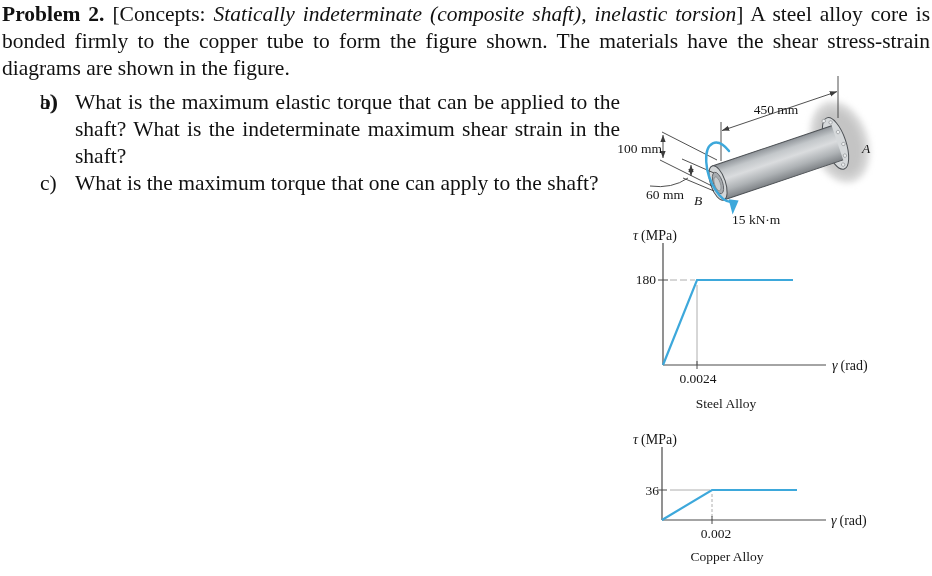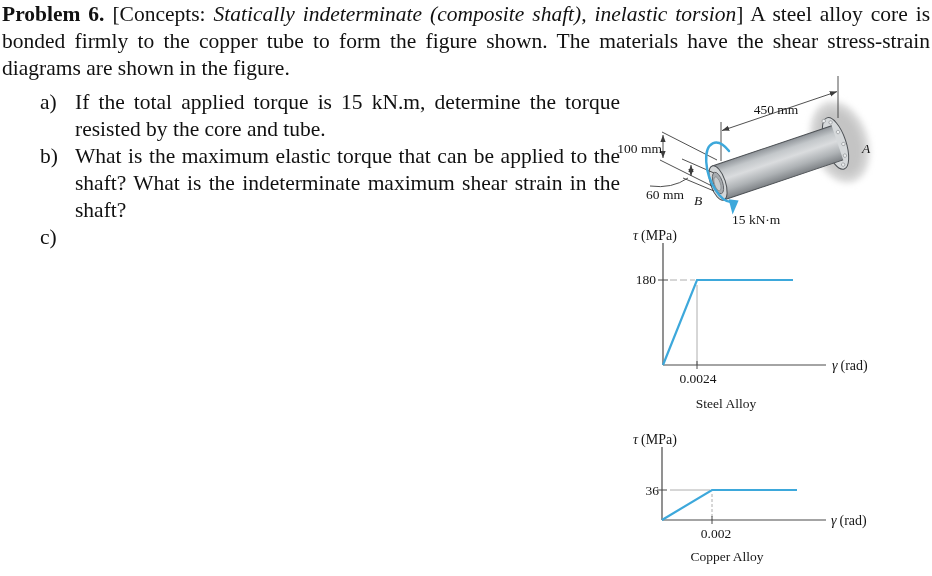--- a/index.html
+++ b/index.html
@@ -20,33 +20,33 @@
   .fig{position:absolute;}
   .fig svg{display:block;}
   svg text{font-family:"Liberation Serif",serif;fill:#161616;}
   .it{font-style:italic;}
 </style>
 </head>
 <body>
 
 <div class="page">
 
-  <p class="para"><b>Problem 6.</b><span> [Concepts: </span><i>Statically indeterminate (composite shaft), inelastic torsion</i><span>] A steel alloy core is bonded firmly to the copper tube to form the figure shown. The materials have the shear stress-strain diagrams are shown in the figure.</span></p>
+  <p class="para"><b>Problem 2.</b><span> [Concepts: </span><i>Statically indeterminate (composite shaft), inelastic torsion</i><span>] A steel alloy core is bonded firmly to the copper tube to form the figure shown. The materials have the shear stress-strain diagrams are shown in the figure.</span></p>
 
   <ol class="qlist">
     <li class="q-item">
       <span class="q-marker">a)</span>
-      <span>If the total applied torque is 15 kN.m, determine the torque resisted by the core and tube.</span>
     </li>
     <li class="q-item">
       <span class="q-marker">b)</span>
       <span>What is the maximum elastic torque that can be applied to the shaft? What is the indeterminate maximum shear strain in the shaft?</span>
     </li>
     <li class="q-item">
       <span class="q-marker">c)</span>
+      <span>What is the maximum torque that one can apply to the shaft?</span>
     </li>
   </ol>
 
   <div class="fig" style="left:600px;top:68px;width:332px;height:175px;">
     <svg width="332" height="175" viewBox="0 0 332 175">
       <defs>
         <linearGradient id="cylGrad" x1="0" y1="-18" x2="0" y2="18" gradientUnits="userSpaceOnUse">
           <stop offset="0" stop-color="#8e9398"></stop>
           <stop offset="0.22" stop-color="#c3c7ca"></stop>
           <stop offset="0.45" stop-color="#dadcde"></stop>

